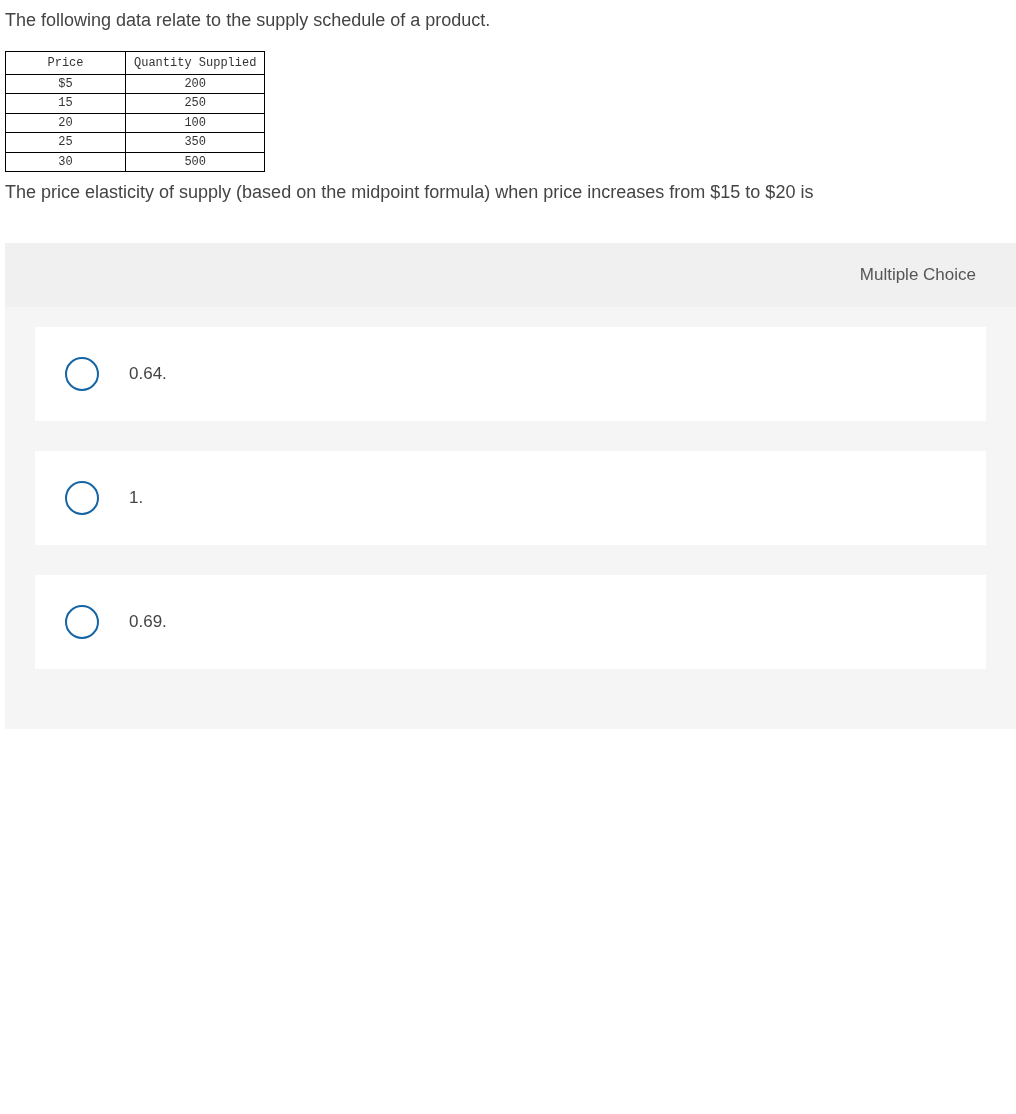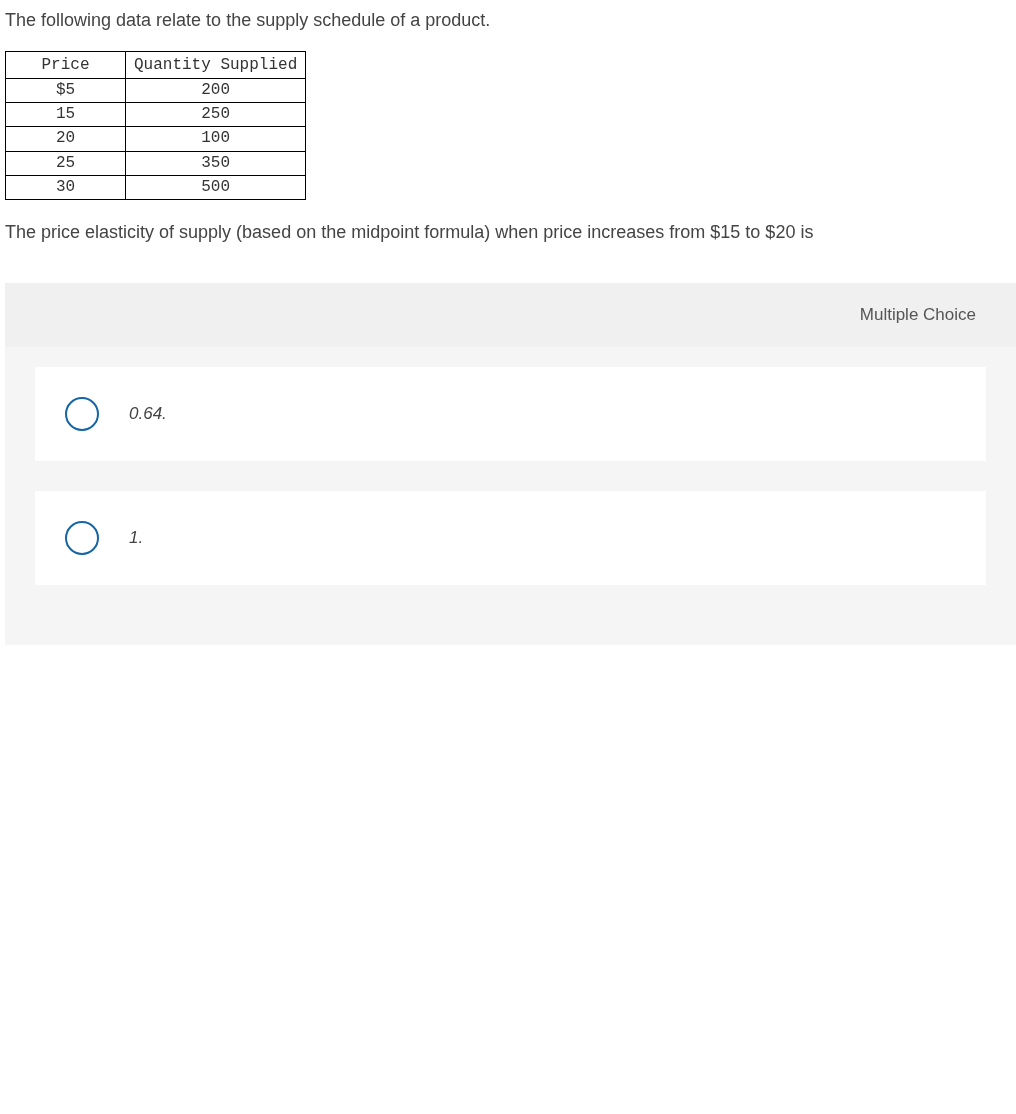--- a/index.html
+++ b/index.html
@@ -15,23 +15,23 @@
       padding: 10px 0 0 5px;
       width: 1016px;
     }
     .intro-text {
       margin-bottom: 20px;
       font-weight: 400;
       color: #444;
     }
     .data-table {
       border-collapse: collapse;
-      margin-bottom: 22px;
+      margin-bottom: 10px;
       font-family: 'Courier New', Courier, monospace;
-      font-size: 16px;
+      font-size: 12px;
       border-radius: 23px;
     }
     .data-table th,
     .data-table td {
       border: 1px solid #000;
       padding: 2px 8px;
       text-align: center;
       min-width: 120px;
     }
     .data-table th {
@@ -59,21 +59,20 @@
     .mc-options {
       padding: 20px 30px 30px 30px;
     }
     .mc-option {
       background: #fff;
       margin-bottom: 30px;
       padding: 30px 30px;
       display: flex;
       align-items: center;
       gap: 30px;
-      font-style: italic;
     }
     .radio-circle {
       width: 34px;
       height: 34px;
       border: 2px solid #1565a5;
       border-radius: 50%;
       flex-shrink: 0;
       background: #fff;
     }
     .option-label {
@@ -123,14 +122,18 @@
   <div class="mc-header">Multiple Choice</div>
   <div class="mc-options">
     <div class="mc-option">
       <div class="radio-circle"></div>
       <span class="option-label">0.64.</span>
     </div>
     <div class="mc-option">
       <div class="radio-circle"></div>
       <span class="option-label">1.</span>
     </div>
+    <div class="mc-option">
+      <div class="radio-circle"></div>
+      <span class="option-label">0.69.</span>
+    </div>
   </div>
 </div>
 
 </body></html>

